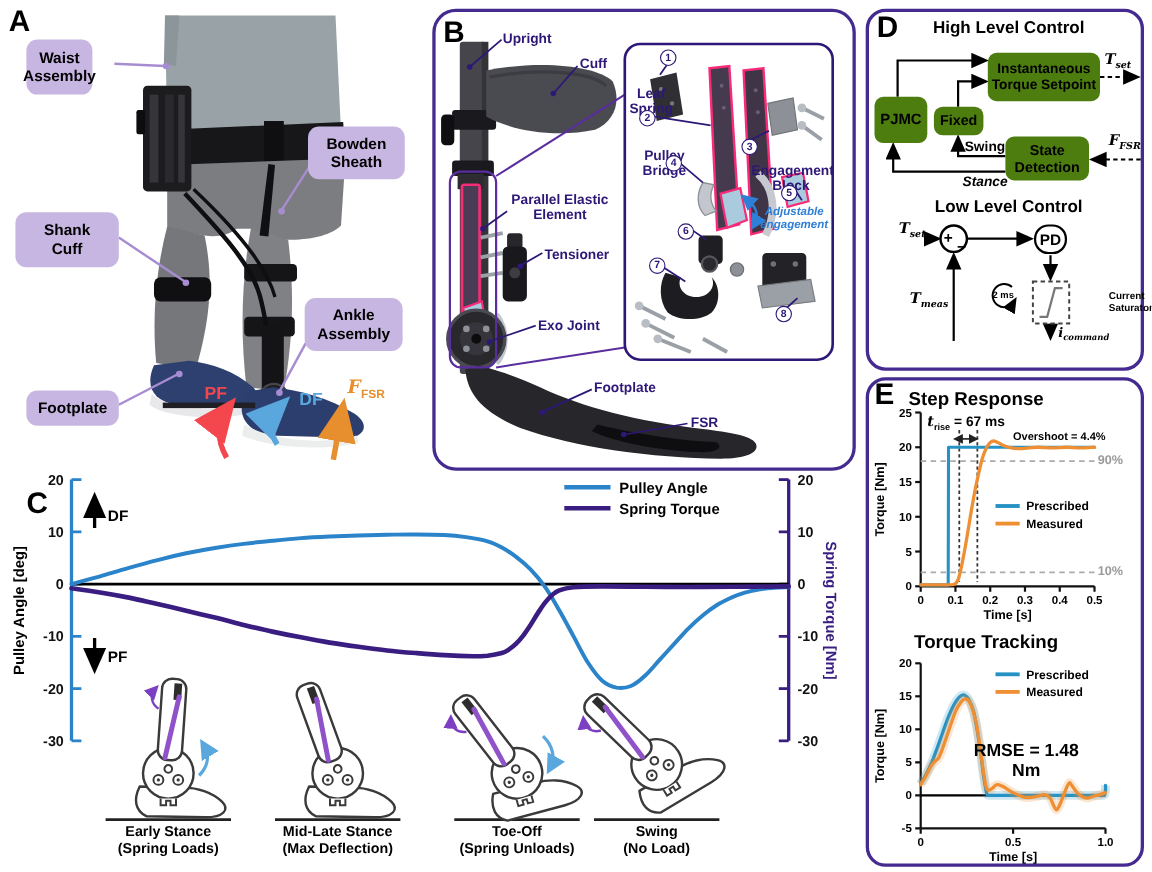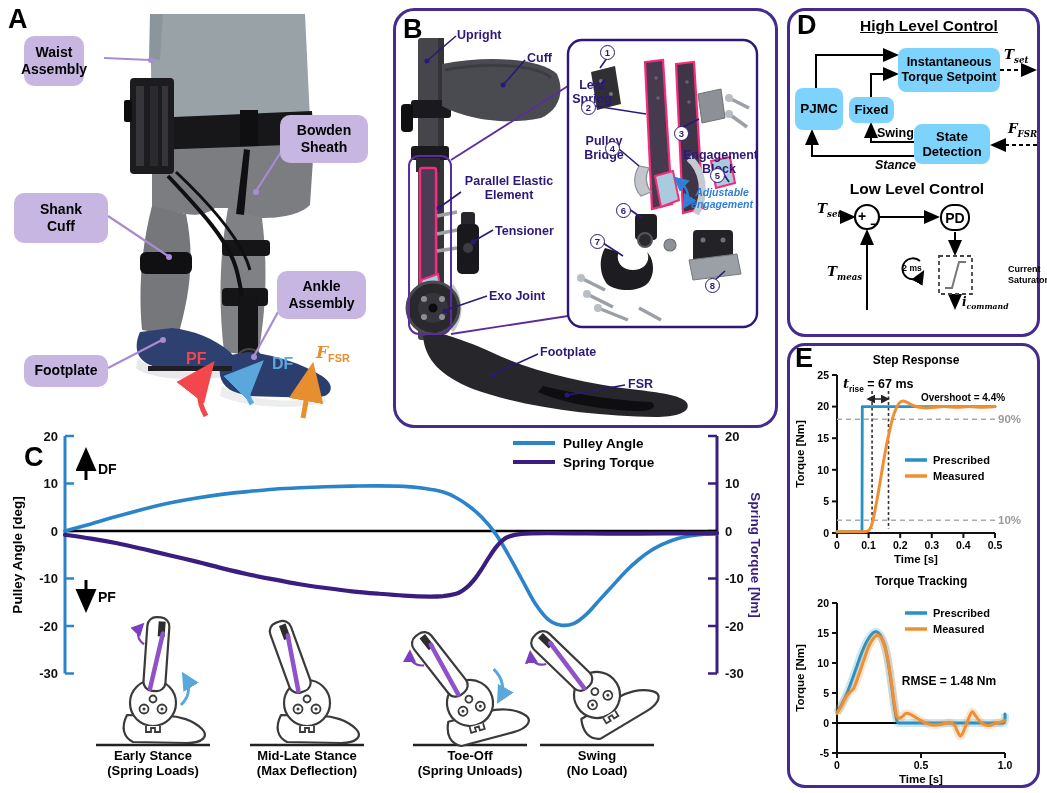--- a/index.html
+++ b/index.html
@@ -11,29 +11,29 @@
           font-size:14px;line-height:1.25;text-align:center;display:flex;align-items:center;
           justify-content:center;white-space:pre-line;}
   .blabel{position:absolute;color:#2e1877;font-weight:bold;font-size:12.5px;line-height:1.12;
           text-align:center;white-space:pre-line;}
   .blabel.single{text-align:left;}
   .blabel.blue{color:#2f7fd6;font-style:italic;font-size:10.5px;}
   .numcirc{position:absolute;width:13px;height:13px;border:1.8px solid #2e1877;border-radius:50%;
            background:#fff;color:#2e1877;font-size:9.5px;font-weight:bold;display:flex;
            align-items:center;justify-content:center;line-height:1;}
   .pborder{position:absolute;border:3px solid #452a8f;border-radius:18px;background:#fff;box-sizing:border-box;}
-  .dbox{position:absolute;background:#7dd3fc;border-radius:8px;color:#000;font-weight:bold;
+  .dbox{position:absolute;background:#4d7c0f;border-radius:8px;color:#000;font-weight:bold;
         display:flex;align-items:center;justify-content:center;text-align:center;line-height:1.18;box-sizing:border-box;}
   .dsolid{position:absolute;background:#fff;border:2.2px solid #000;color:#000;font-weight:bold;
         display:flex;align-items:center;justify-content:center;text-align:center;box-sizing:border-box;}
   .dtitle{position:absolute;font-weight:bold;font-size:15.5px;color:#000;text-align:center;}
   .dsmall{position:absolute;font-weight:bold;color:#000;line-height:1;}
   .servar{font-family:"DejaVu Serif","Liberation Serif",serif;font-style:italic;font-weight:bold;}
   .servar sub{font-size:64%;font-style:italic;}
-  .etitle{position:absolute;font-weight:bold;font-size:12px;color:#000;text-align:center;}
+  .etitle{position:absolute;font-weight:bold;font-size:17px;color:#000;text-align:left;}
   .eann{position:absolute;font-weight:bold;color:#000;}
   .egray{position:absolute;font-weight:bold;color:#9a9a9a;font-size:11.5px;}
   svg{position:absolute;overflow:visible;}
   svg text{font-family:"Liberation Sans",sans-serif;}
 </style>
 </head>
 <body>
 
 <div id="stage">
 
@@ -425,21 +425,21 @@
       </g>
       <circle cx="80" cy="209" r="12" fill="#fff" stroke="#000" stroke-width="2.2"></circle>
       <text x="75" y="213" font-size="14" font-weight="bold" text-anchor="middle">+</text>
       <text x="87" y="221" font-size="14" font-weight="bold" text-anchor="middle">−</text>
       <rect x="152" y="248" width="33" height="38" fill="#fff" stroke="#444" stroke-width="1.8" stroke-dasharray="4 3"></rect>
       <polyline points="158,280 165,280 172,254 179,254" fill="none" stroke="#777" stroke-width="2"></polyline>
       <path d="M133,253 A10.5,10.5 0 1 0 135,266" fill="none" stroke="#000" stroke-width="1.8" marker-end="url(#arD)"></path>
       <text x="125" y="263" font-size="8.5" font-weight="bold" text-anchor="middle">2 ms</text>
     </svg>
     <div class="letter" style="left:10px;top:4px;">D</div>
-    <div class="dtitle" style="left:52px;top:9px;width:180px;text-decoration:underline;">High Level Control</div>
+    <div class="dtitle" style="left:40px;top:9px;width:180px;">High Level Control</div>
     <div class="dbox" style="left:111px;top:40px;width:102px;height:44px;font-size:12.5px;padding:2px;">Instantaneous Torque Setpoint</div>
     <div class="dbox" style="left:8px;top:80px;width:48px;height:42px;font-size:13.5px;">PJMC</div>
     <div class="dbox" style="left:62px;top:89px;width:45px;height:26px;font-size:13px;">Fixed</div>
     <div class="dbox" style="left:127px;top:116px;width:76px;height:40px;font-size:13px;">State Detection</div>
     <div class="dsmall" style="left:90px;top:119px;font-size:12.5px;">Swing</div>
     <div class="dsmall" style="left:88px;top:151px;font-size:12.5px;font-style:italic;">Stance</div>
     <span class="abs servar" style="left:217px;top:38px;font-size:13.5px;"><span>T</span><sub>set</sub></span>
     <span class="abs servar" style="left:221px;top:112px;font-size:13.5px;"><span>F</span><sub>FSR</sub></span>
     <div class="dtitle" style="left:40px;top:172px;width:180px;">Low Level Control</div>
     <span class="abs servar" style="left:30px;top:192px;font-size:13.5px;"><span>T</span><sub>set</sub></span>
@@ -543,16 +543,16 @@
     <div class="letter" style="left:8px;top:2px;">E</div>
     <div class="etitle" style="left:39px;top:10px;width:180px;">Step Response</div>
     <span class="abs eann" style="left:56px;top:33px;font-size:12.5px;">
       <span class="servar" style="font-size:13px;"><span>t</span><sub style="font-family:'Liberation Sans',sans-serif;font-style:normal;font-weight:bold;text-align:center;">rise</sub></span>
       <span>= 67 ms</span>
     </span>
     <div class="eann" style="left:130px;top:49px;width:92px;font-size:10px;text-align:center;">Overshoot = 4.4%</div>
     <div class="egray" style="left:211px;top:70px;">90%</div>
     <div class="egray" style="left:211px;top:171px;">10%</div>
     <div class="etitle" style="left:44px;top:231px;width:180px;">Torque Tracking</div>
-    <div class="eann" style="left:105px;top:331px;width:114px;font-size:12px;text-align:center;">RMSE = 1.48 Nm</div>
+    <div class="eann" style="left:89px;top:331px;width:114px;font-size:16px;text-align:center;">RMSE = 1.48 Nm</div>
   </div>
 
 </div>
 
 </body></html>

